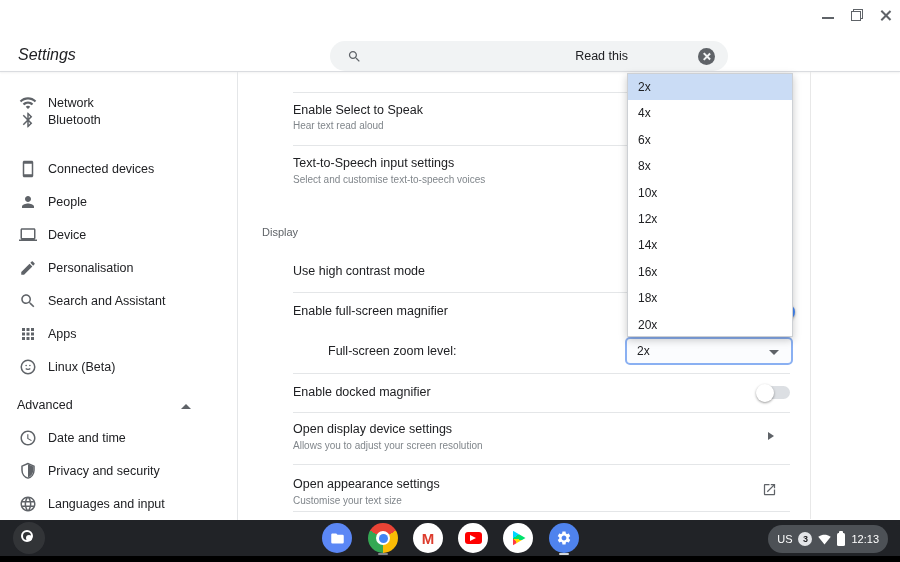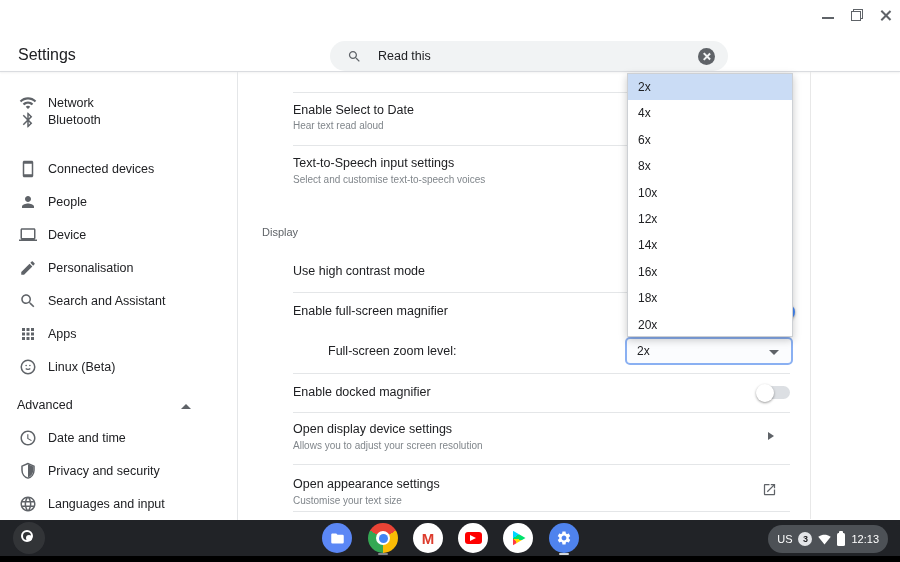--- a/index.html
+++ b/index.html
@@ -9,24 +9,24 @@
   
   .win-controls { position:absolute; top:6px; right:8px; display:flex; align-items:center; gap:17px; height:18px; }
   .wc { width:12px; height:12px; position:relative; cursor:pointer; }
   .wc-min::after { content:""; position:absolute; left:0; right:0; top:8px; height:1.5px; background:#5f6368; }
   .wc-restore::before { content:""; position:absolute; right:0; top:0; width:8px; height:8px; border:1.5px solid #5f6368; }
   .wc-restore::after { content:""; position:absolute; left:0; bottom:0; width:8px; height:8px; border:1.5px solid #5f6368; background:#fff; }
   .wc-close::before,.wc-close::after { content:""; position:absolute; left:5px; top:0; width:1.5px; height:13px; background:#5f6368; }
   .wc-close::before { transform:rotate(45deg); } .wc-close::after { transform:rotate(-45deg); }
 
   
-  .app-title { position:absolute; left:18px; top:46px; font-size:16px; font-weight:500; color:#202124; }
+  .app-title { position:absolute; left:18px; top:46px; font-size:16px; font-weight:500; color:#202124;font-style:italic; }
   .search-pill { position:absolute; left:330px; top:41px; width:398px; height:30px; background:#f1f3f4; border-radius:15px; display:flex; align-items:center; }
   .search-pill svg { margin-left:17px; flex:0 0 auto; }
-  .search-text { margin-left:16px; font-size:12.5px; color:#202124; background:transparent; border:none; outline:none; width:250px; font-family:inherit; }
+  .search-text { margin-left:16px; font-size:12.5px; color:#202124; background:transparent; border:none; outline:none; width:250px; font-family:inherit;text-align:right; }
   .clear-btn { position:absolute; right:13px; top:6.5px; width:17px; height:17px; background:#5f6368; border-radius:50%; display:flex; align-items:center; justify-content:center; cursor:pointer; }
   .clear-btn::before,.clear-btn::after { content:""; position:absolute; width:1.5px; height:9px; background:#f1f3f4; }
   .clear-btn::before { transform:rotate(45deg); } .clear-btn::after { transform:rotate(-45deg); }
   .header-divider { position:absolute; left:0; top:71px; width:100%; height:1px; background:#dadce0; box-shadow:0 1px 2px rgba(0,0,0,.08); }
 
   
   .sidebar-divider { position:absolute; left:237px; top:72px; width:1px; height:448px; background:#e4e6e8; }
   .nav-item { position:absolute; left:0; width:230px; height:26px; display:flex; align-items:center; cursor:pointer; }
   .nav-item .ico { position:absolute; left:19px; width:18px; height:18px; color:#5f6368; }
   .nav-item .lbl { position:absolute; left:48px; font-size:12.5px; font-weight:500; color:#202124; }
@@ -191,21 +191,21 @@
   <div class="nav-item" style="top:491px">
     <svg class="ico" viewBox="0 0 24 24" fill="currentColor">
         <path d="M11.99 2C6.47 2 2 6.48 2 12s4.47 10 9.99 10C17.52 22 22 17.52 22 12S17.52 2 11.99 2zm6.93 6h-2.95c-.32-1.25-.78-2.45-1.38-3.56 1.84.63 3.37 1.91 4.33 3.56zM12 4.04c.83 1.2 1.48 2.53 1.91 3.96h-3.82c.43-1.43 1.08-2.76 1.91-3.96zM4.26 14C4.1 13.36 4 12.69 4 12s.1-1.36.26-2h3.38c-.08.66-.14 1.32-.14 2s.06 1.34.14 2H4.26zm.82 2h2.95c.32 1.25.78 2.45 1.38 3.56-1.84-.63-3.37-1.9-4.33-3.56zm2.95-8H5.08c.96-1.66 2.49-2.93 4.33-3.56C8.81 5.55 8.35 6.75 8.03 8zM12 19.96c-.83-1.2-1.48-2.53-1.91-3.96h3.82c-.43 1.43-1.08 2.76-1.91 3.96zM14.34 14H9.66c-.09-.66-.16-1.32-.16-2s.07-1.35.16-2h4.68c.09.65.16 1.32.16 2s-.07 1.34-.16 2zm.25 5.56c.6-1.11 1.06-2.31 1.38-3.56h2.95c-.96 1.65-2.49 2.93-4.33 3.56zM16.36 14c.08-.66.14-1.32.14-2s-.06-1.34-.14-2h3.38c.16.64.26 1.31.26 2s-.1 1.36-.26 2h-3.38z"></path>
       </svg>
     <span class="lbl">Languages and input</span>
   </div>
 
   <div class="scroll-line"></div>
   <div class="divider" style="top:92px"></div>
 
-  <div class="row-title" style="top:103px">Enable Select to Date</div>
+  <div class="row-title" style="top:103px">Enable Select to Speak</div>
   <div class="row-sub" style="top:120px">Hear text read aloud</div>
   <div class="divider" style="top:145px"></div>
 
   <div class="row-title" style="top:156px">Text-to-Speech input settings</div>
   <div class="row-sub" style="top:174px">Select and customise text-to-speech voices</div>
 
   <div class="section-hdr">Display</div>
 
   <div class="row-title" style="top:264px">Use high contrast mode</div>
   <div class="divider" style="top:292px"></div>

